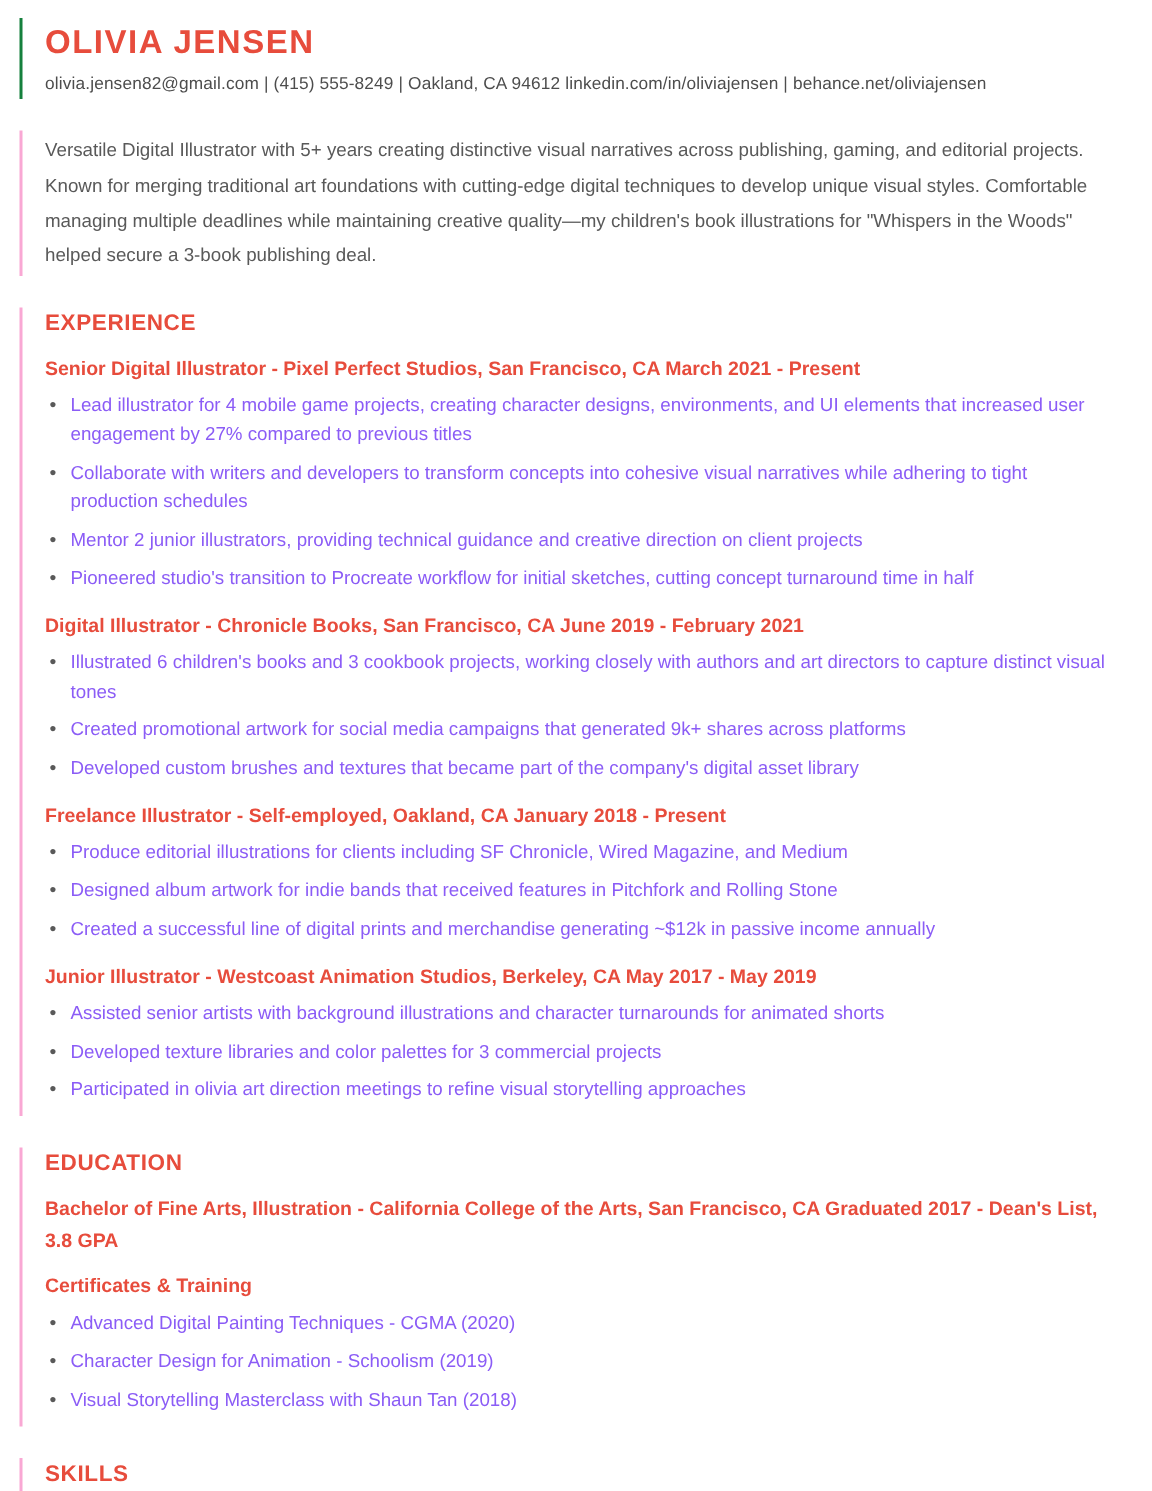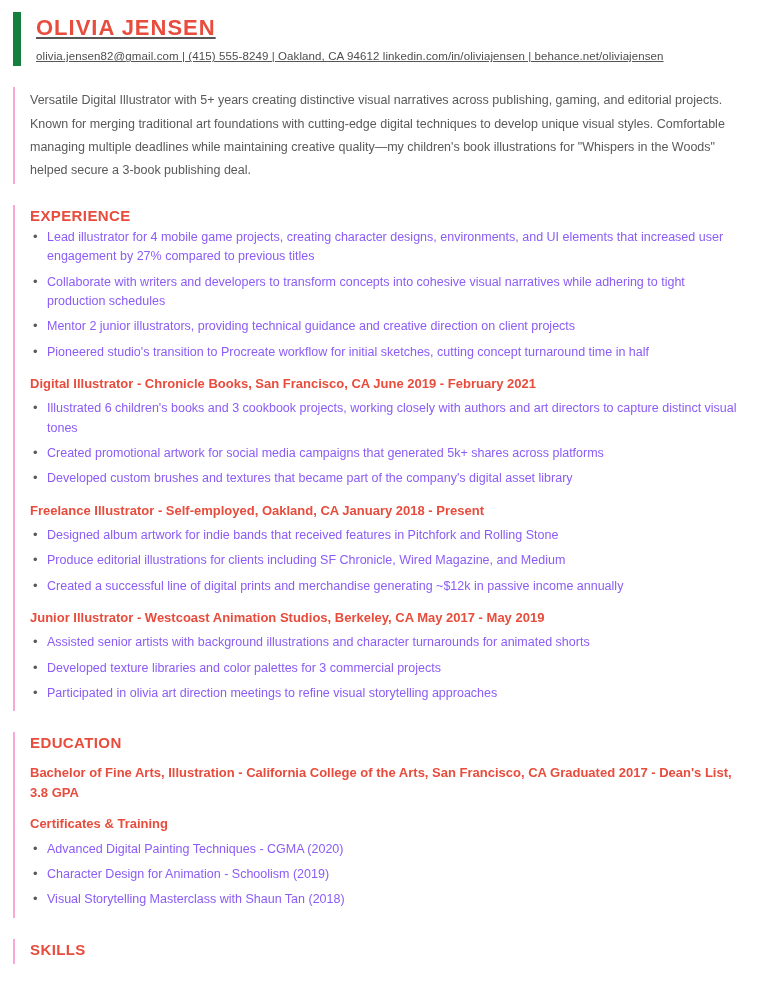--- a/index.html
+++ b/index.html
@@ -13,24 +13,23 @@
     overflow: hidden;
   }
   .page {
     padding: 12px 26px 0 0;
   }
   .block {
     margin-left: 13px;
     padding-left: 15px;
   }
   .header-block {
-    border-left: 8px solid #15803d;
+    border-left: 2px solid #15803d;
     padding-top: 3px;
     padding-bottom: 4px;
-    text-decoration: underline;
   }
   .name {
     margin: 0;
     color: #e74c3c;
     font-size: 22px;
     font-weight: bold;
     letter-spacing: 1px;
     line-height: 1.2;
   }
   .contact {
@@ -99,42 +98,43 @@
   </div>
 
   <div class="block section">
     <div class="summary-text">Versatile Digital Illustrator with 5+ years creating distinctive visual narratives across publishing, gaming, and editorial projects. Known for merging traditional art foundations with cutting-edge digital techniques to develop unique visual styles. Comfortable managing multiple deadlines while maintaining creative quality—my children's book illustrations for "Whispers in the Woods" helped secure a 3-book publishing deal.</div>
   </div>
 
   <div class="block section">
     <h2 class="section-title">EXPERIENCE</h2>
 
     <div>
+      <div class="red-bold job-title">Senior Digital Illustrator - Pixel Perfect Studios, San Francisco, CA March 2021 - Present</div>
       <ul class="bullets">
         <li>Lead illustrator for 4 mobile game projects, creating character designs, environments, and UI elements that increased user engagement by 27% compared to previous titles</li>
         <li>Collaborate with writers and developers to transform concepts into cohesive visual narratives while adhering to tight production schedules</li>
         <li>Mentor 2 junior illustrators, providing technical guidance and creative direction on client projects</li>
         <li>Pioneered studio's transition to Procreate workflow for initial sketches, cutting concept turnaround time in half</li>
       </ul>
     </div>
 
     <div>
       <div class="red-bold job-title">Digital Illustrator - Chronicle Books, San Francisco, CA June 2019 - February 2021</div>
       <ul class="bullets">
         <li>Illustrated 6 children's books and 3 cookbook projects, working closely with authors and art directors to capture distinct visual tones</li>
-        <li>Created promotional artwork for social media campaigns that generated 5k+ shares across platforms</li>
+        <li>Created promotional artwork for social media campaigns that generated 9k+ shares across platforms</li>
         <li>Developed custom brushes and textures that became part of the company's digital asset library</li>
       </ul>
     </div>
 
     <div>
       <div class="red-bold job-title">Freelance Illustrator - Self-employed, Oakland, CA January 2018 - Present</div>
       <ul class="bullets">
+        <li>Produce editorial illustrations for clients including SF Chronicle, Wired Magazine, and Medium</li>
         <li>Designed album artwork for indie bands that received features in Pitchfork and Rolling Stone</li>
-        <li>Produce editorial illustrations for clients including SF Chronicle, Wired Magazine, and Medium</li>
         <li>Created a successful line of digital prints and merchandise generating ~$12k in passive income annually</li>
       </ul>
     </div>
 
     <div>
       <div class="red-bold job-title">Junior Illustrator - Westcoast Animation Studios, Berkeley, CA May 2017 - May 2019</div>
       <ul class="bullets">
         <li>Assisted senior artists with background illustrations and character turnarounds for animated shorts</li>
         <li>Developed texture libraries and color palettes for 3 commercial projects</li>
         <li>Participated in olivia art direction meetings to refine visual storytelling approaches</li>

